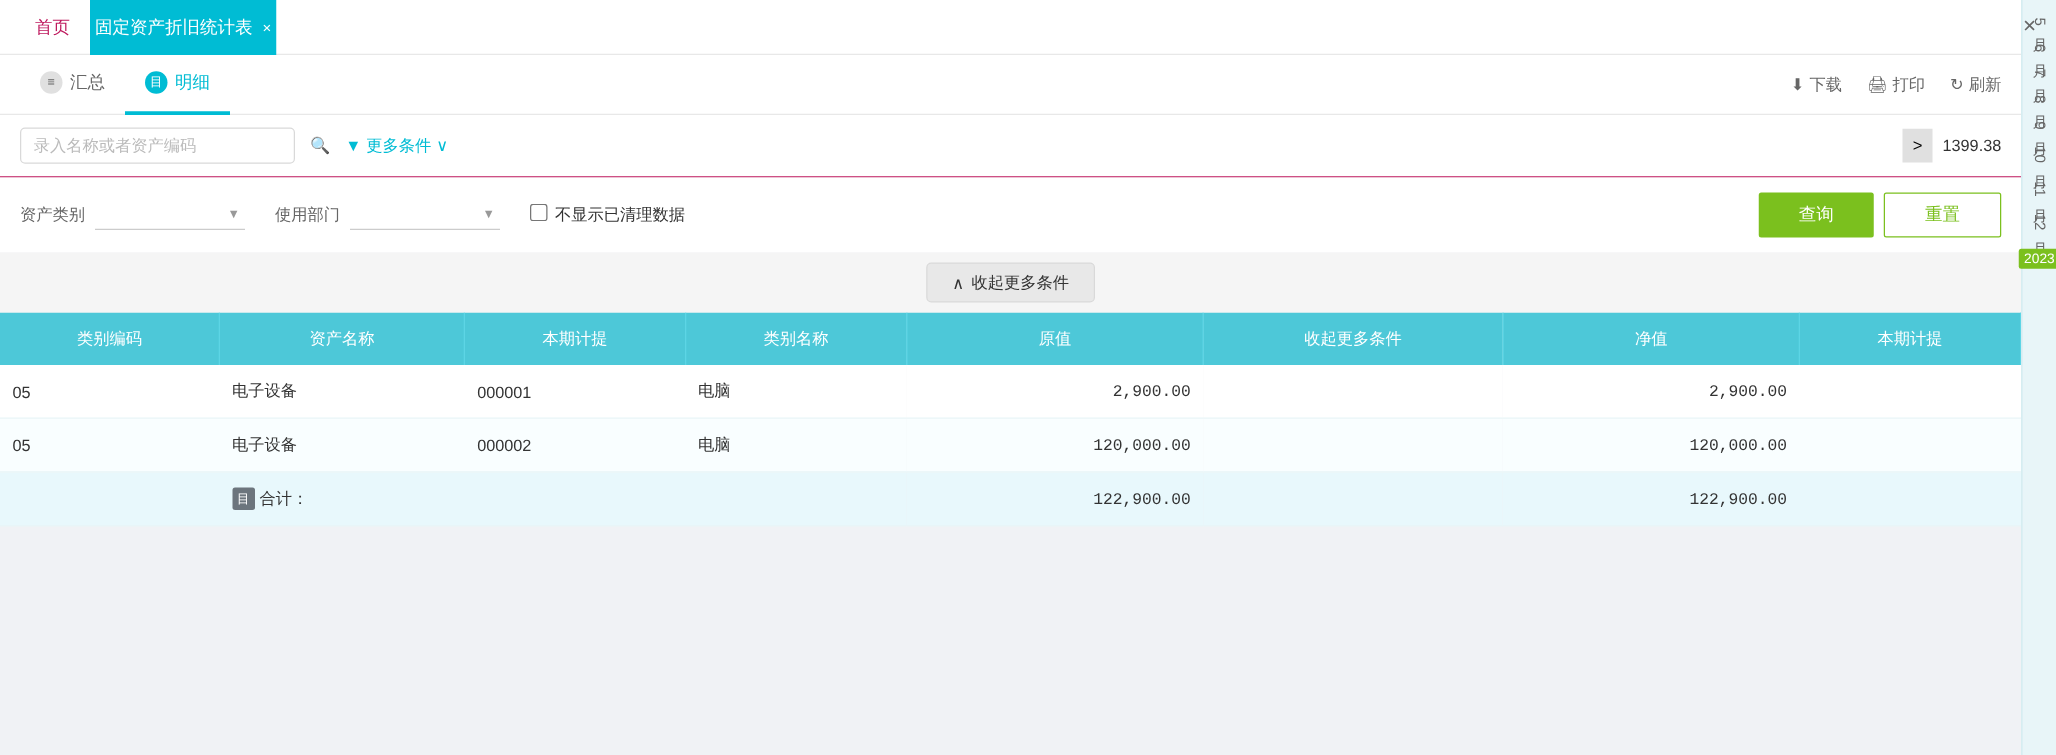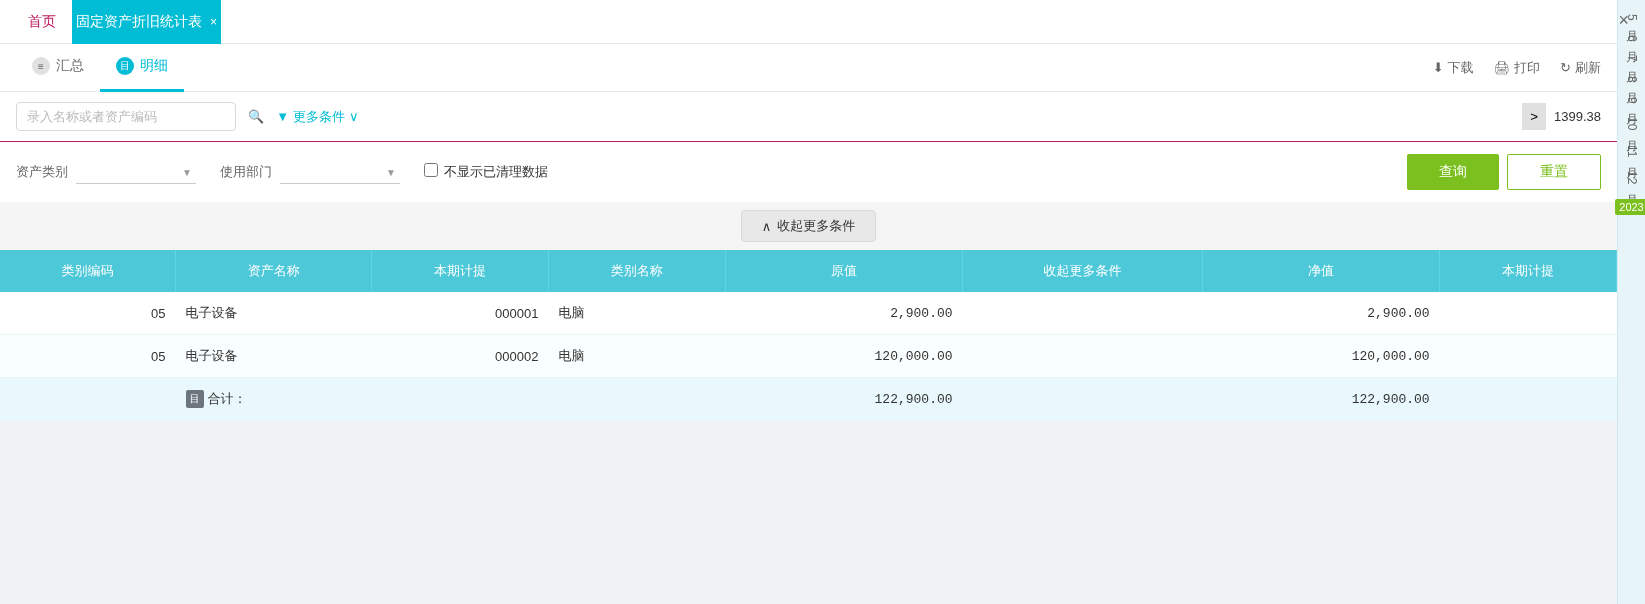--- a/index.html
+++ b/index.html
@@ -50,21 +50,21 @@
 
     
     .table-wrap { flex: 1; overflow: auto; }
     table { width: 100%; border-collapse: collapse; }
     thead tr { background: #4dc8d8; }
     thead th { color: #fff; padding: 12px 10px; text-align: center; font-weight: normal; font-size: 13px; border-right: 1px solid #5dd5e5; white-space: nowrap; }
     tbody tr { background: #fff; }
     tbody tr:nth-child(even) { background: #f9feff; }
     tbody td { padding: 12px 10px; border-bottom: 1px solid #e8f5f8; font-size: 13px; }
     tbody td.num { text-align: right; font-family: Liberation Mono, monospace; }
-    tbody td.center { text-align: right; margin-top: 48px; }
+    tbody td.center { text-align: left; margin-top: 48px; }
     .total-row { background: #e8f8fc !important; }
     .total-row td { font-size: 13px; }
 
     
     .right-sidebar { width: 28px; background: #e8f5f8; display: flex; flex-direction: column; align-items: center; padding: 8px 0; gap: 2px; border-left: 1px solid #d0eaf0; }
     .month-item { writing-mode: vertical-lr; font-size: 12px; color: #666; padding: 6px 4px; cursor: pointer; text-align: center; }
     .year-badge { background: #7bc01e; color: #fff; font-size: 11px; padding: 2px 4px; border-radius: 2px; writing-mode: horizontal-tb; }
 
     
     .window-close { position: absolute; top: 10px; right: 16px; font-size: 18px; cursor: pointer; color: #666; background: none; border: none; }

